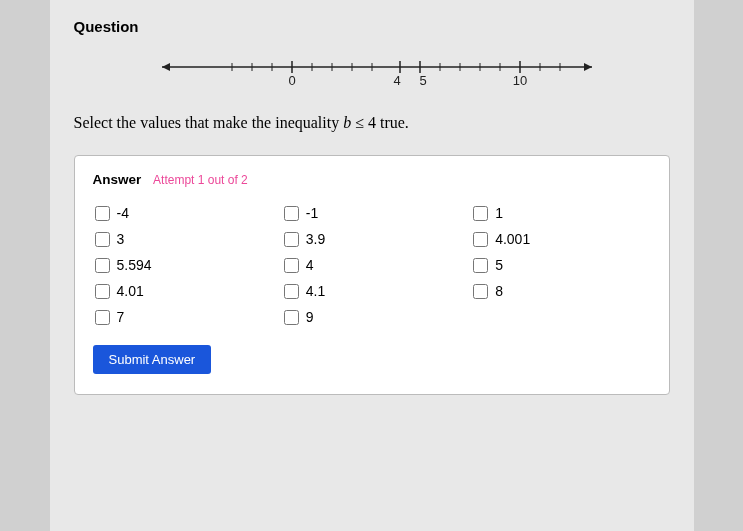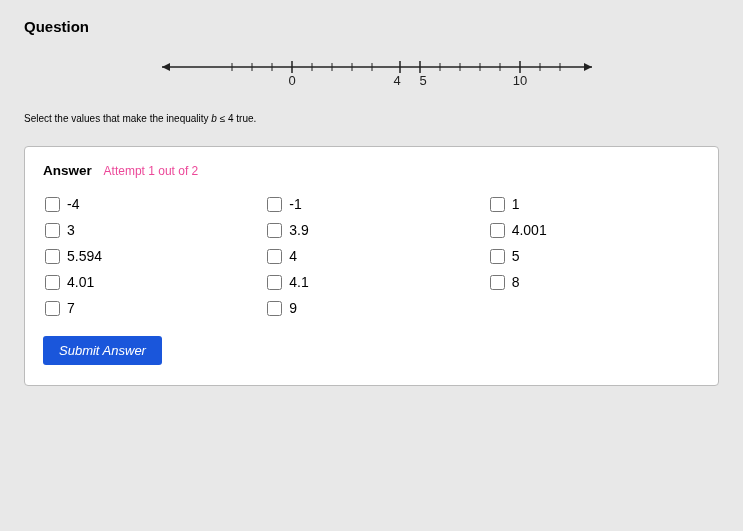--- a/index.html
+++ b/index.html
@@ -7,21 +7,21 @@
       font-family: Georgia, 'Times New Roman', serif;
       background: #d0d0d0;
       display: flex;
       justify-content: center;
       align-items: center;
       min-height: 531px;
       width: 743px;
     }
     .page {
       background: #e8e8e8;
-      width: 743px;
+      width: 644px;
       min-height: 531px;
       padding: 18px 24px 24px 24px;
     }
     .section-title {
       font-size: 15px;
       font-weight: bold;
       font-family: Arial, sans-serif;
       margin-bottom: 14px;
     }
     
@@ -30,22 +30,22 @@
       justify-content: center;
       margin-bottom: 18px;
       margin-top: 4px;
     }
     .number-line-svg {
       width: 480px;
       height: 44px;
     }
     
     .question-text {
-      font-size: 10px;
-      font-family: Liberation Sans, sans-serif;
+      font-size: 16px;
+      font-family: Liberation Serif, serif;
       margin-bottom: 20px;
       line-height: 1.5;
     }
     .question-text .italic {
       font-style: italic;
     }
     
     .answer-box {
       background: #fff;
       border: 1.5px solid #bbb;
@@ -95,21 +95,20 @@
     .submit-btn {
       background: #1a56db;
       color: #fff;
       border: none;
       border-radius: 3px;
       padding: 7px 16px;
       font-size: 13px;
       font-family: Arial, sans-serif;
       margin-top: 16px;
       cursor: pointer;
-      font-style: italic;
     }
   </style>
 </head>
 <body>
 
 <div class="page">
   <div class="section-title">Question</div>
 
   <div class="number-line-container">
     <svg class="number-line-svg" viewBox="0 0 480 44">

